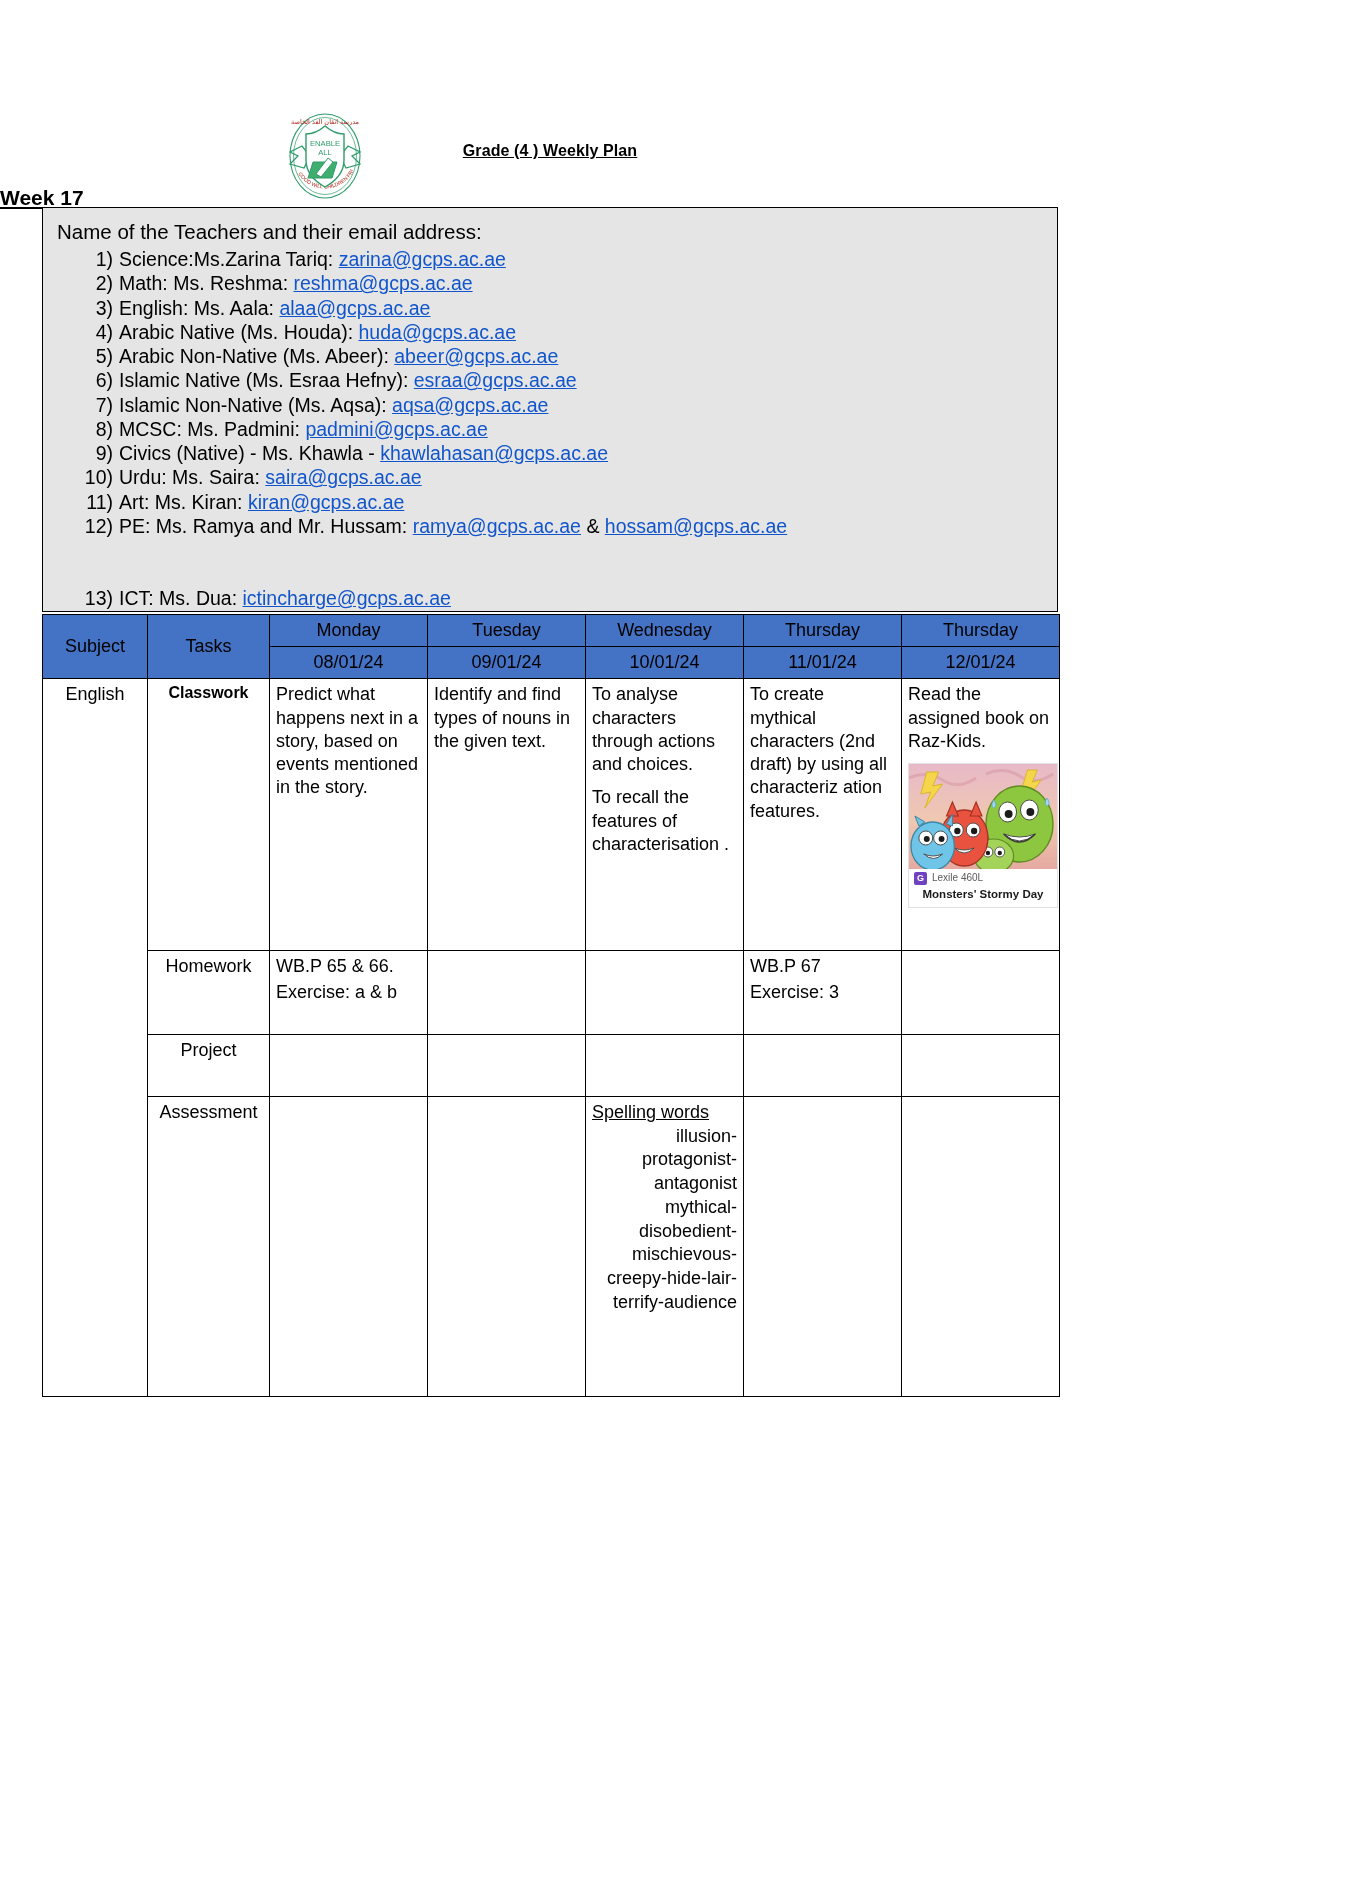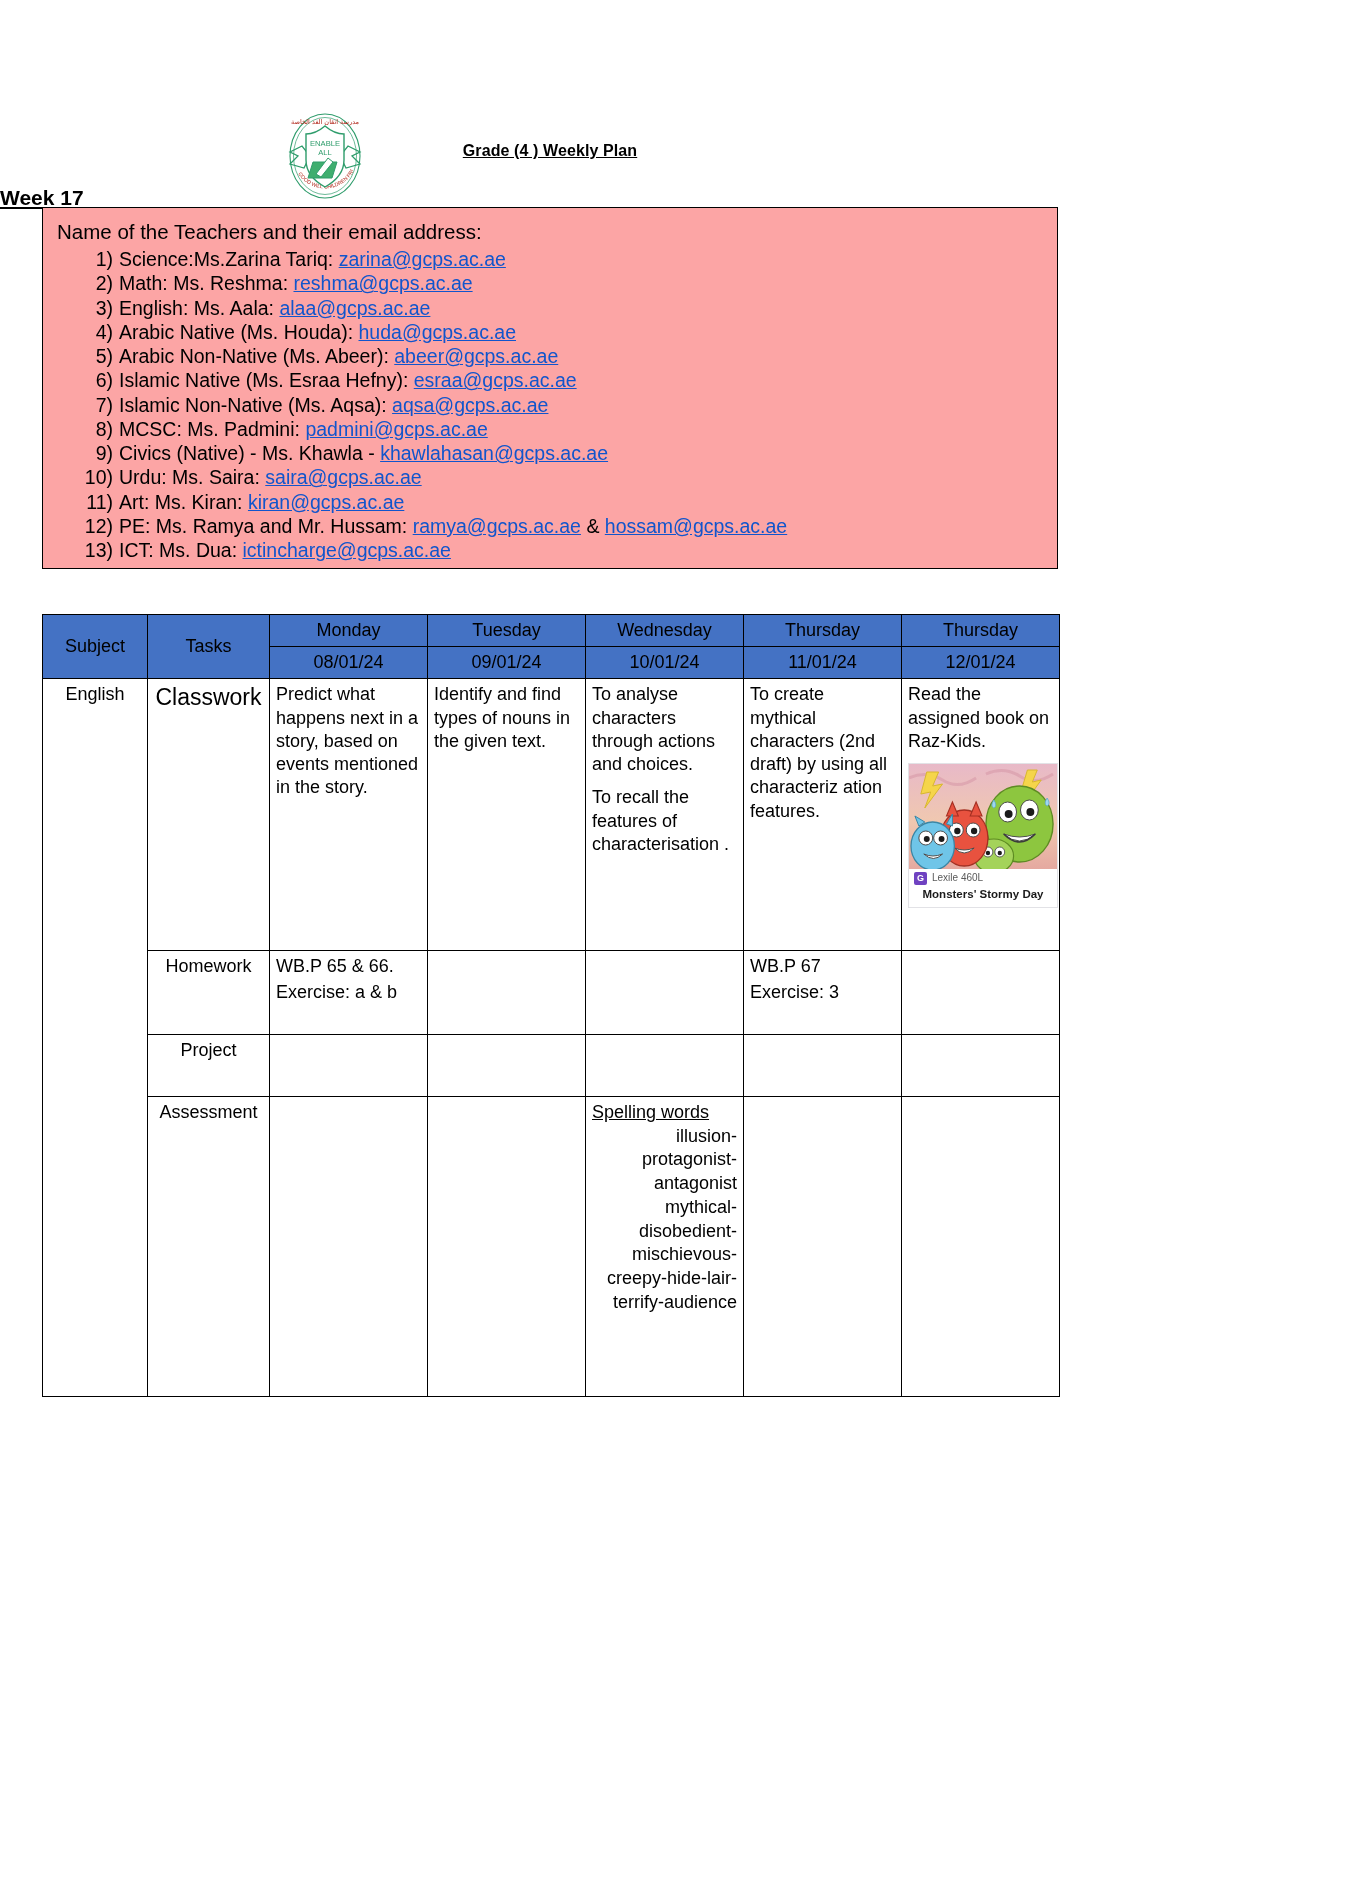--- a/index.html
+++ b/index.html
@@ -55,21 +55,21 @@
   }
 
   
   .teachers-box {
     position: absolute;
     left: 42px; top: 207px;
     width: 1016px;
     min-height: 362px;
     border: 1.5px solid #000;
     padding: 8px 16px 0 0;
-    background: #fca5a5;
+    background: #e5e5e5;
   }
   .teachers-title {
     font-size: 20.5px;
     padding: 2px 0 2px 14px;
     line-height: 1.32;
   }
   ol.teachers-list {
     margin: 0;
     padding: 0 0 0 76px;
     list-style: none;
@@ -86,21 +86,21 @@
     position: absolute;
     left: -48px;
     width: 42px;
     text-align: right;
     font-size: 19.5px;
   }
   .lnk {
     color: #1155CC;
     text-decoration: underline;
   }
-  li.shrink { font-size: 17.5px; line-height: 1.2; }
+  li.shrink { font-size: 17.5px; line-height: 1.2; margin-top: 48px; }
 
   
   .sched {
     position: absolute;
     left: 42px; top: 614px;
     width: 1016px;
     border-collapse: collapse;
     table-layout: fixed;
   }
   .sched td, .sched th {
@@ -130,21 +130,21 @@
     text-align: center;
     font-weight: bold;
     font-size: 19px;
     padding-top: 8px;
   }
   .cell-task {
     text-align: center;
     font-size: 18px;
     padding-top: 8px;
   }
-  .cell-task.bold { font-weight: normal; font-size: 23px; }
+  .cell-task.bold { font-weight: bold; font-size: 16px; }
   .row-classwork td { height: 272px; }
   .row-homework td  { height: 84px; }
   .row-project td   { height: 62px; }
   .row-assessment td{ height: 300px; }
 
   .cw-mon { vertical-align: middle; }
   .cw-tue { vertical-align: middle; }
   .cell-p { margin: 0 0 10px 0; }
   .cell-p:last-child { margin-bottom: 0; }
 

